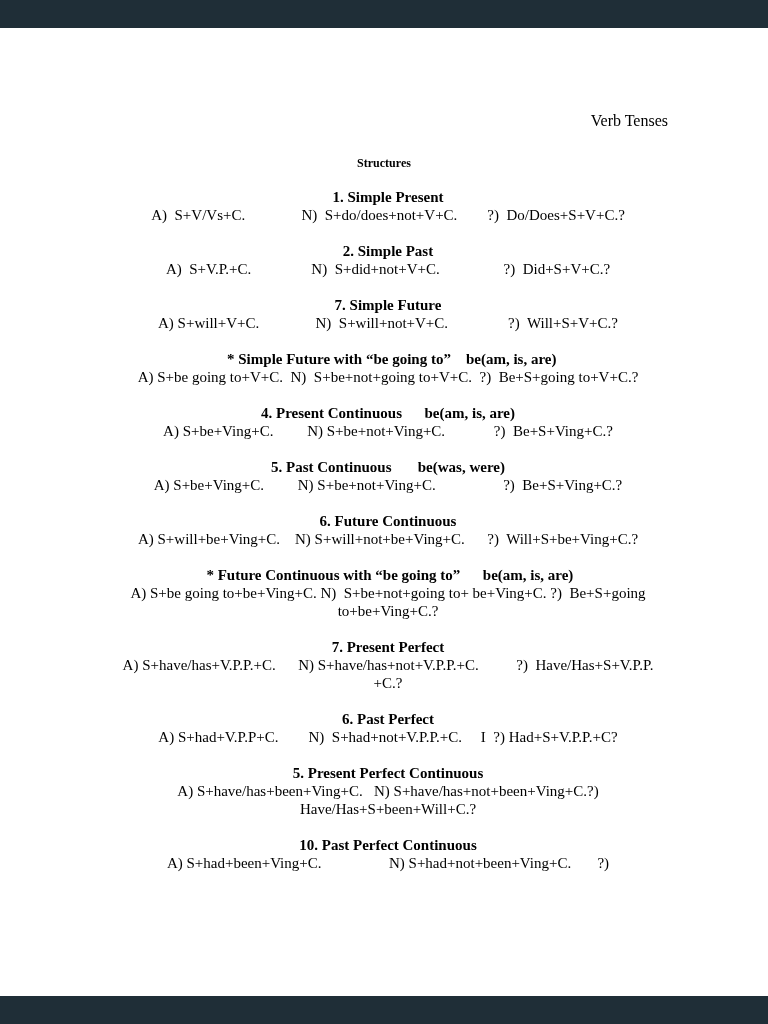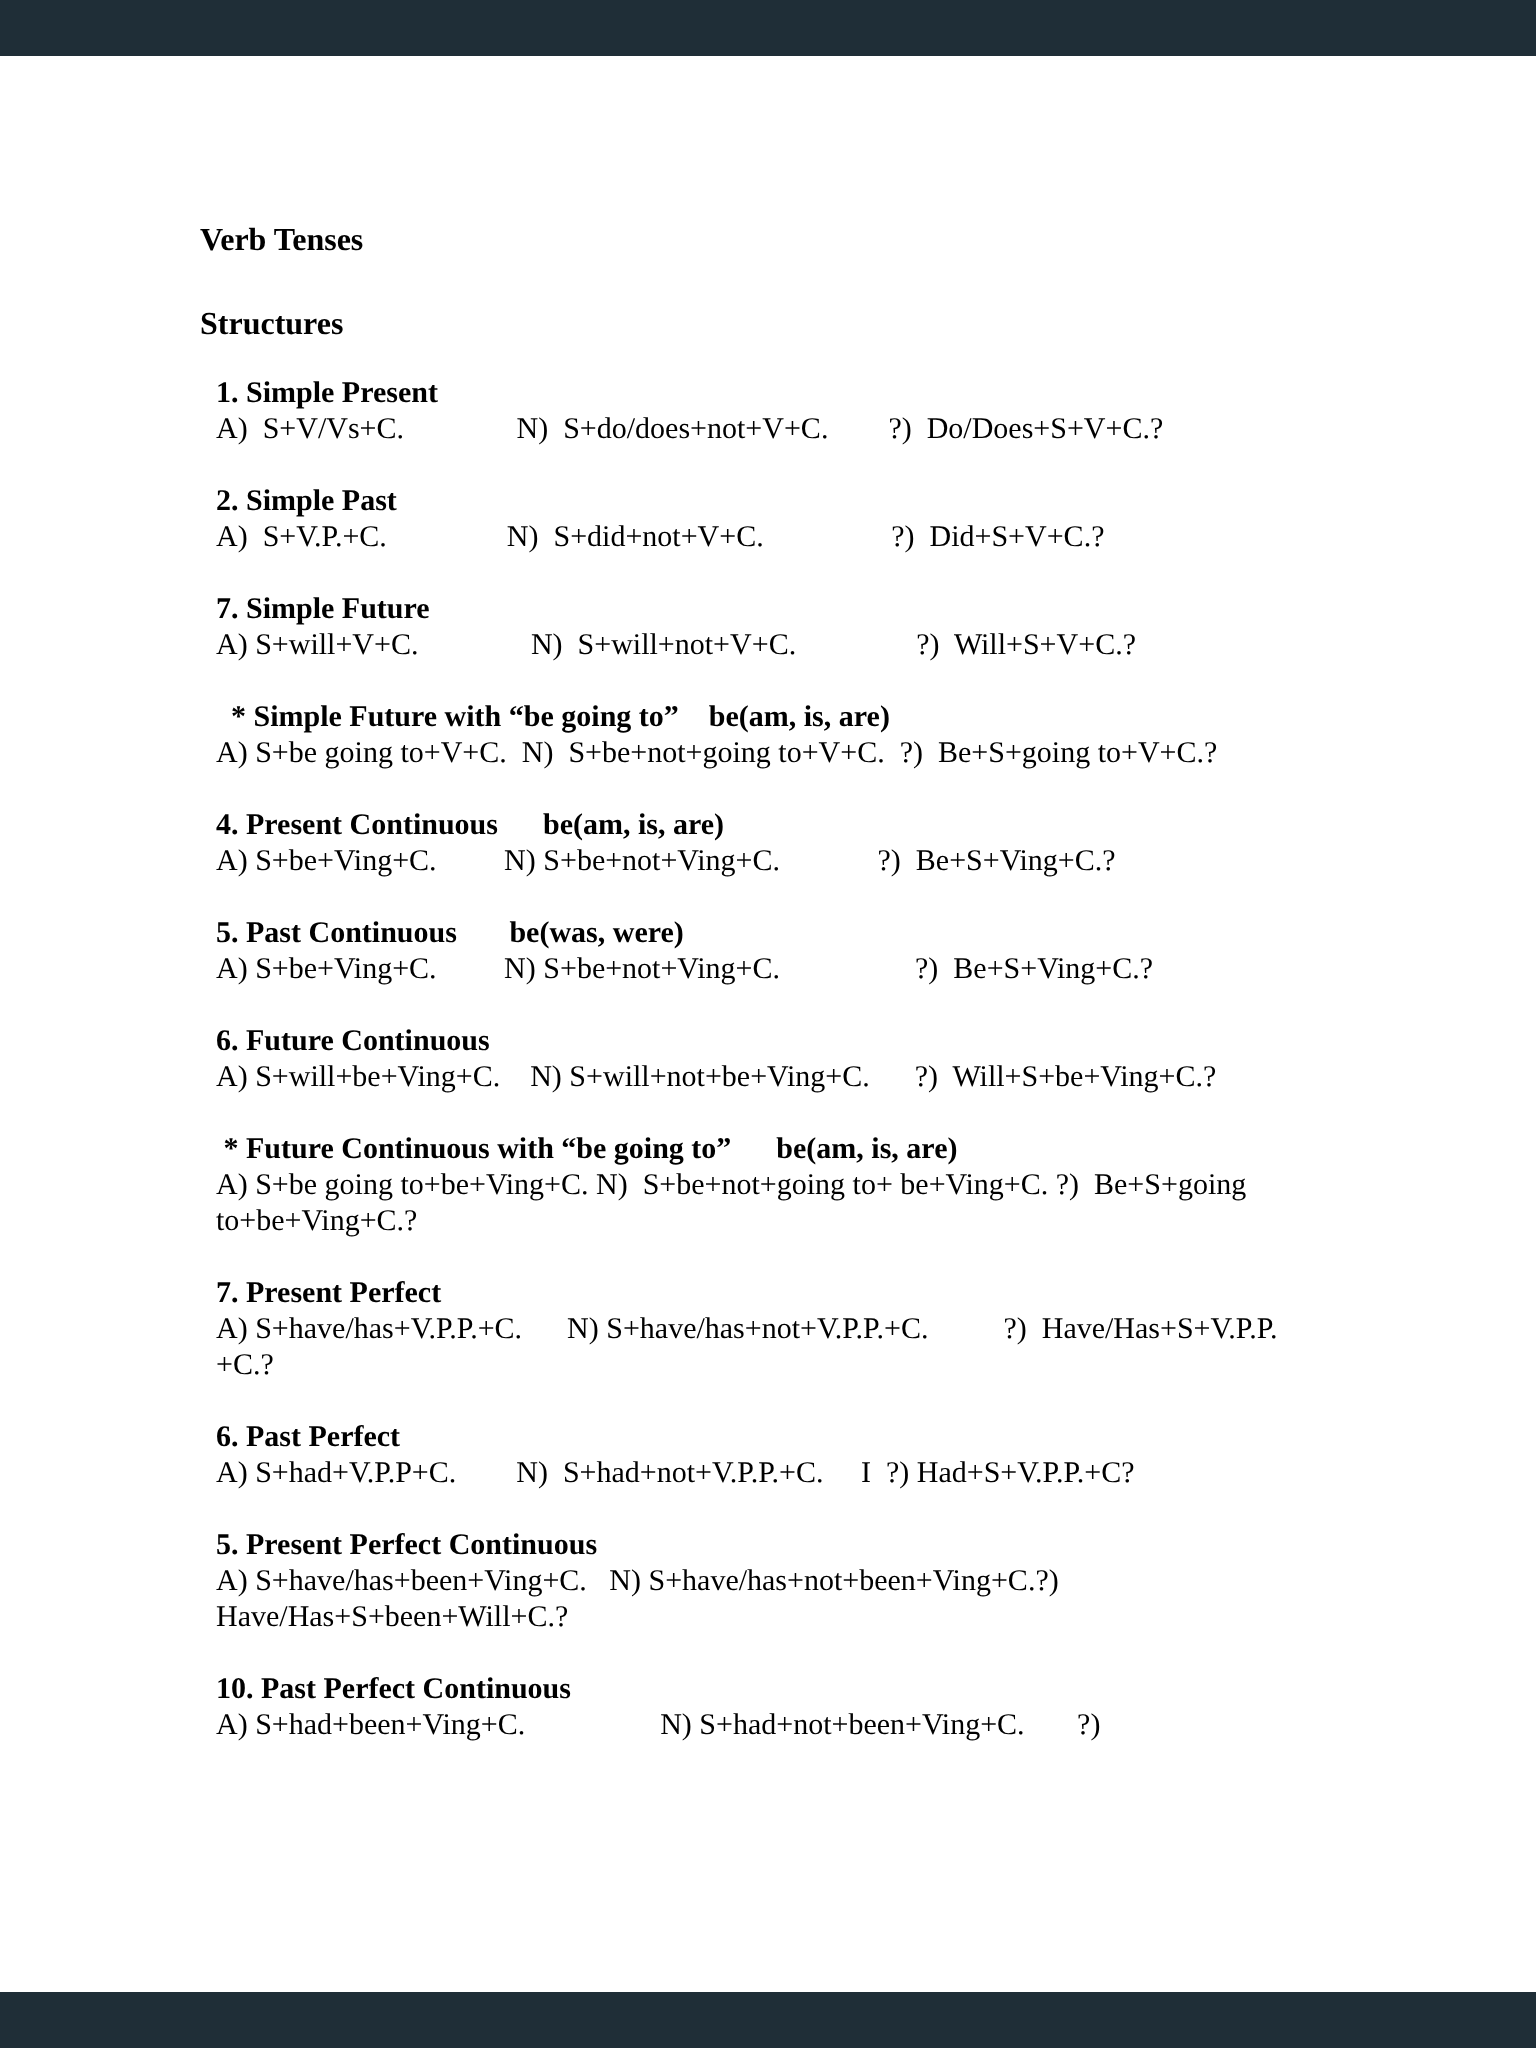--- a/index.html
+++ b/index.html
@@ -24,37 +24,39 @@
   }
   .page {
     flex: 1 1 auto;
     background: #ffffff;
     color: #000000;
     padding: 84px 100px 0 108px;
     font-size: 15px;
     line-height: 18px;
   }
   .doc-title {
-    text-align: left;
+    text-align: right;
     font-size: 16px;
-    font-weight: bold;
+    font-weight: normal;
     line-height: 18px;
     margin: 0 0 24px 0;
     
     margin-left: -8px;
   }
   .doc-subtitle {
-    font-size: 16px;
+    text-align: center;
+    font-size: 12px;
     font-weight: bold;
     line-height: 18px;
     margin: 0 0 16px 0;
     margin-left: -8px;
   }
   .section {
     margin: 0 0 18px 0;
+    text-align: center;
   }
   .heading {
     font-weight: bold;
     white-space: pre-wrap;
     line-height: 18px;
   }
   .line {
     white-space: pre-wrap;
     line-height: 18px;
   }

